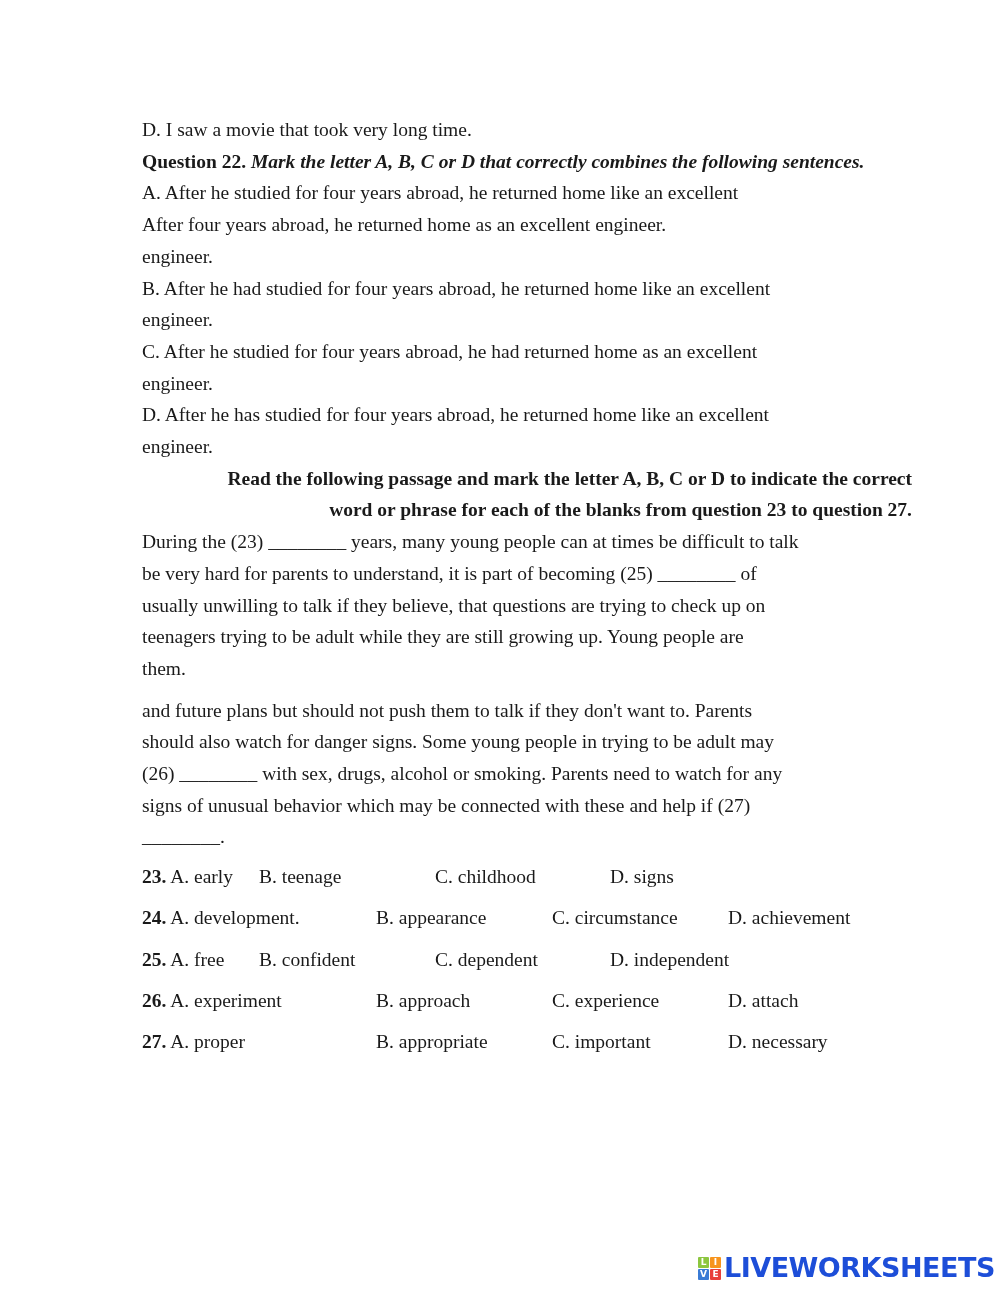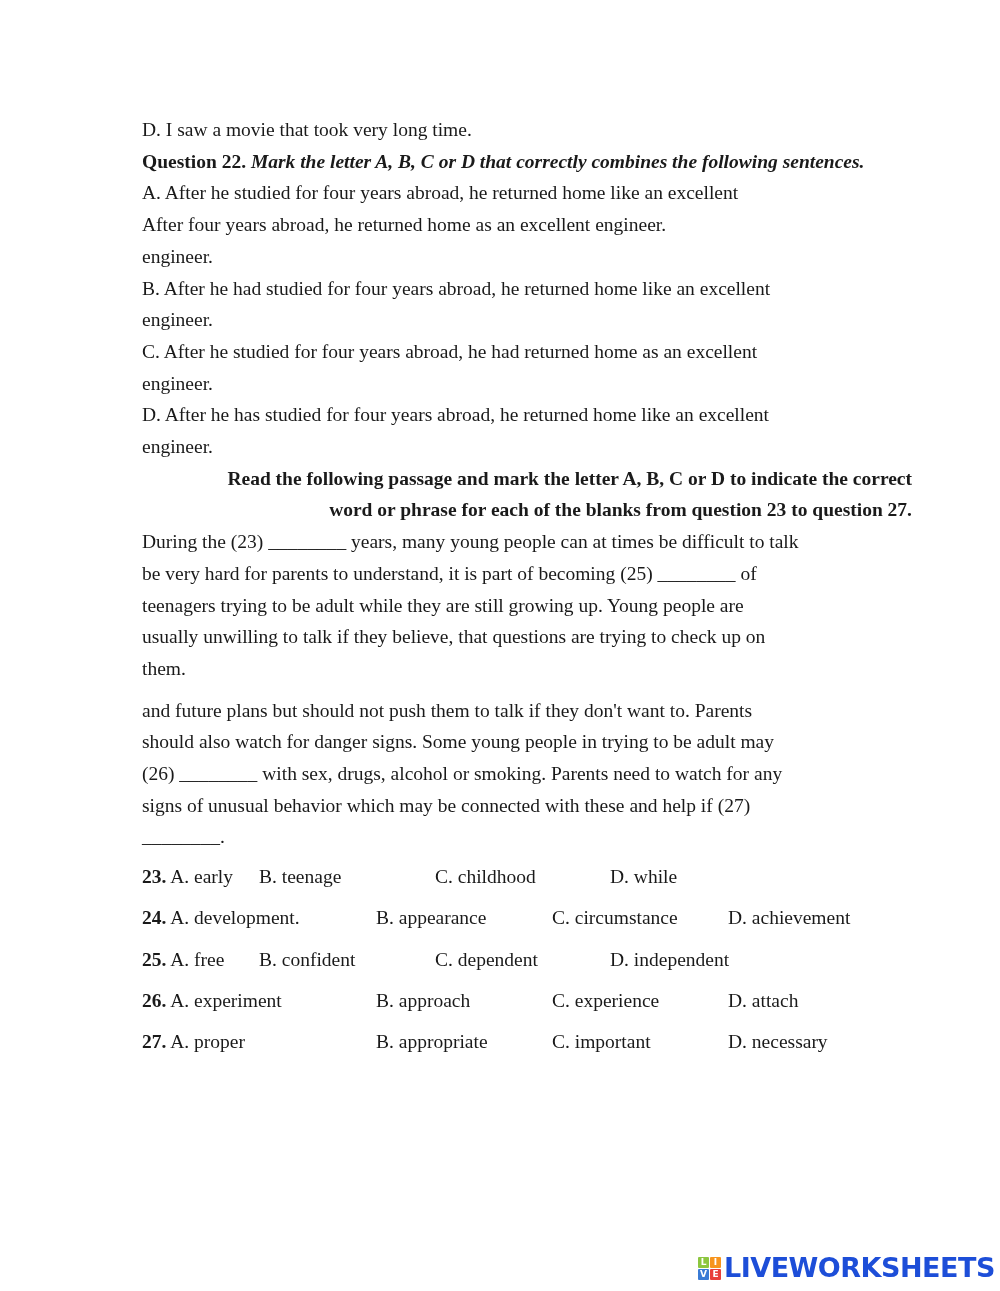--- a/index.html
+++ b/index.html
@@ -37,41 +37,41 @@
   <div class="line">engineer.</div>
   <div class="line">D. After he has studied for four years abroad, he returned home like an excellent</div>
   <div class="line">engineer.</div>
 
   <div class="line b">Read the following passage and mark the letter A, B, C or D to indicate the correct</div>
   <div class="line b">word or phrase for each of the blanks from question 23 to question 27.</div>
 
   <div>
     <div class="line">During the (23) ________ years, many young people can at times be difficult to talk</div>
     <div class="line">be very hard for parents to understand, it is part of becoming (25) ________ of</div>
+    <div class="line">usually unwilling to talk if they believe, that questions are trying to check up on</div>
     <div class="line">teenagers trying to be adult while they are still growing up. Young people are</div>
-    <div class="line">usually unwilling to talk if they believe, that questions are trying to check up on</div>
     <div class="line">them.</div>
   </div>
   <div class="para-gap"></div>
   <div>
     <div class="line">and future plans but should not push them to talk if they don't want to. Parents</div>
     <div class="line">should also watch for danger signs. Some young people in trying to be adult may</div>
     <div class="line">(26) ________ with sex, drugs, alcohol or smoking. Parents need to watch for any</div>
     <div class="line">signs of unusual behavior which may be connected with these and help if (27)</div>
     <div class="line">________.</div>
   </div>
 
   <div style="height:8px"></div>
 
   <div>
     <div class="opt-row">
       <span style="left:0"><b>23.</b> <span style="position:static">A. early</span></span>
       <span style="left:117px">B. teenage</span>
       <span style="left:293px">C. childhood</span>
-      <span style="left:468px">D. while</span>
+      <span style="left:468px">D. signs</span>
     </div>
     <div class="opt-row">
       <span style="left:0"><b>24.</b> <span style="position:static">A. development.</span></span>
       <span style="left:234px">B. appearance</span>
       <span style="left:410px">C. circumstance</span>
       <span style="left:586px">D. achievement</span>
     </div>
     <div class="opt-row">
       <span style="left:0"><b>25.</b> <span style="position:static">A. free</span></span>
       <span style="left:117px">B. confident</span>

